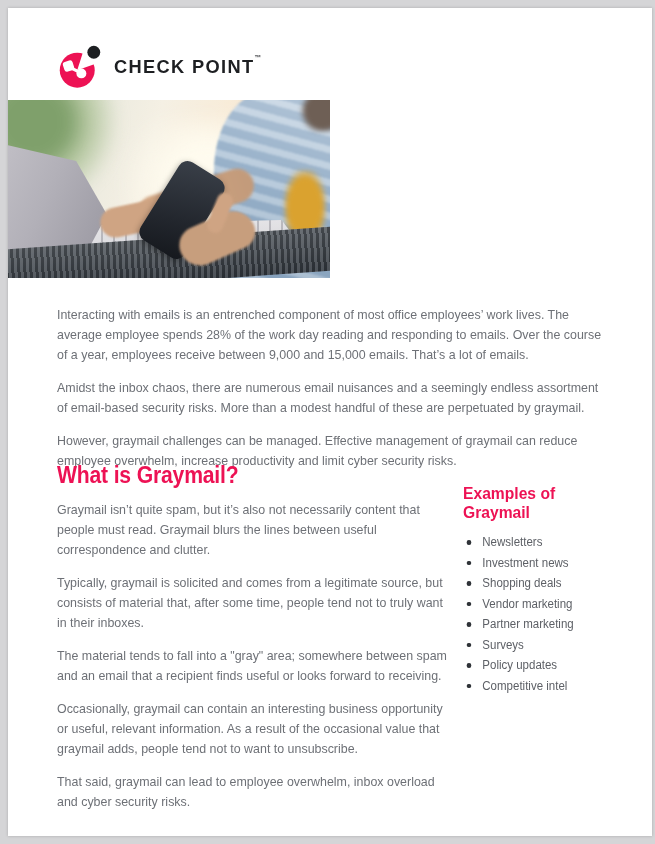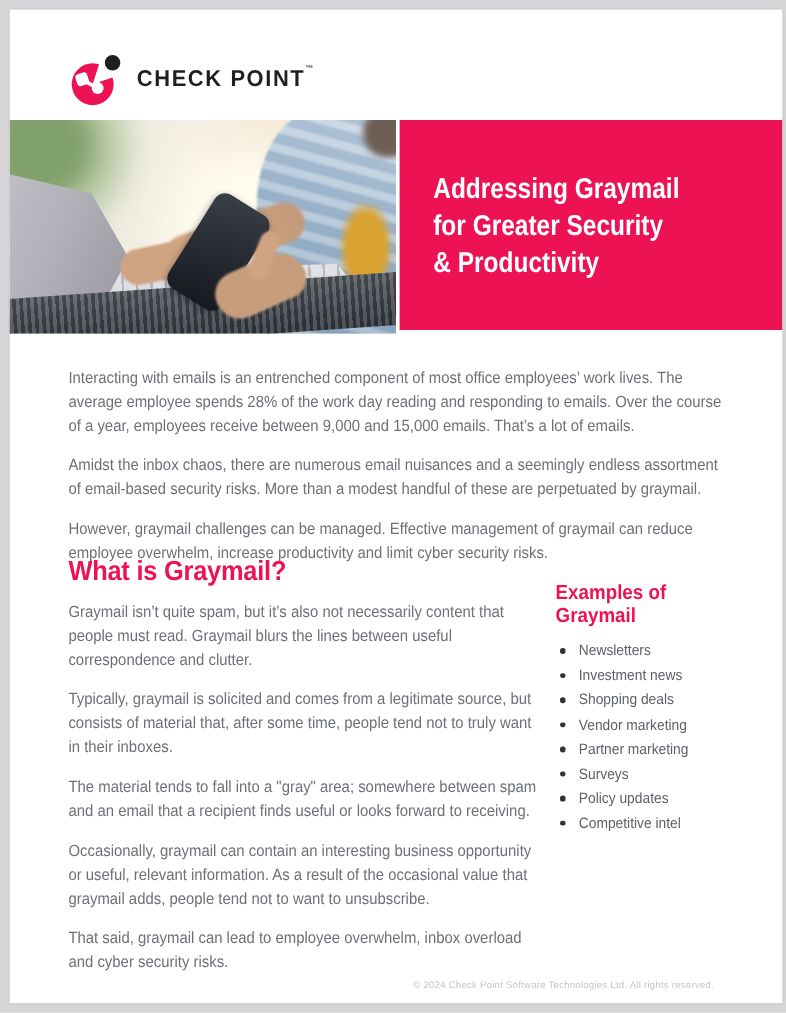--- a/index.html
+++ b/index.html
@@ -131,27 +131,20 @@
       <div class="ph-hair"></div>
       <div class="ph-shirt"></div>
       <div class="ph-deck"></div>
       <div class="ph-table"></div>
       <div class="ph-arm"></div>
       <div class="ph-hand-l"></div>
       <div class="ph-phone"></div>
       <div class="ph-hand-r"></div>
       <div class="ph-thumb"></div>
     </div>
-    <div class="hero-pink">
-      <div class="hero-title">
-        <div>Addressing Graymail</div>
-        <div>for Greater Security</div>
-        <div>&amp; Productivity</div>
-      </div>
-    </div>
   </div>
 
   <div class="intro copy">
     <p>Interacting with emails is an entrenched component of most office employees’ work lives. The average employee spends 28% of the work day reading and responding to emails. Over the course of a year, employees receive between 9,000 and 15,000 emails. That’s a lot of emails.</p>
     <p>Amidst the inbox chaos, there are numerous email nuisances and a seemingly endless assortment of email-based security risks. More than a modest handful of these are perpetuated by graymail.</p>
     <p>However, graymail challenges can be managed. Effective management of graymail can reduce employee overwhelm, increase productivity and limit cyber security risks.</p>
   </div>
 
   <div class="leftcol copy">
     <h2 class="h-pink">What is Graymail?</h2>
@@ -169,15 +162,14 @@
       <li>Investment news</li>
       <li>Shopping deals</li>
       <li>Vendor marketing</li>
       <li>Partner marketing</li>
       <li>Surveys</li>
       <li>Policy updates</li>
       <li>Competitive intel</li>
     </ul>
   </div>
 
-  <div class="footer">© 2024 Check Point Software Technologies Ltd. All rights reserved.</div>
 
 </div>
 
 </body></html>

